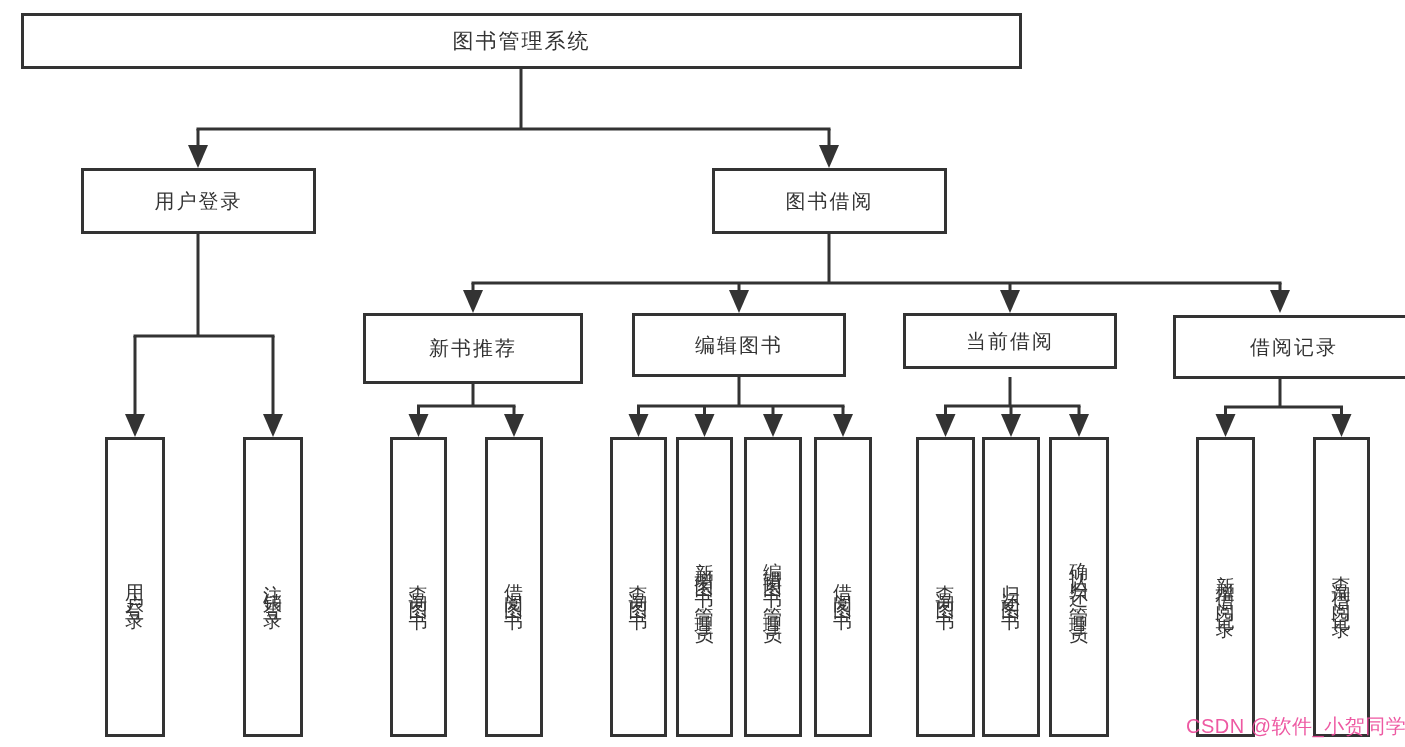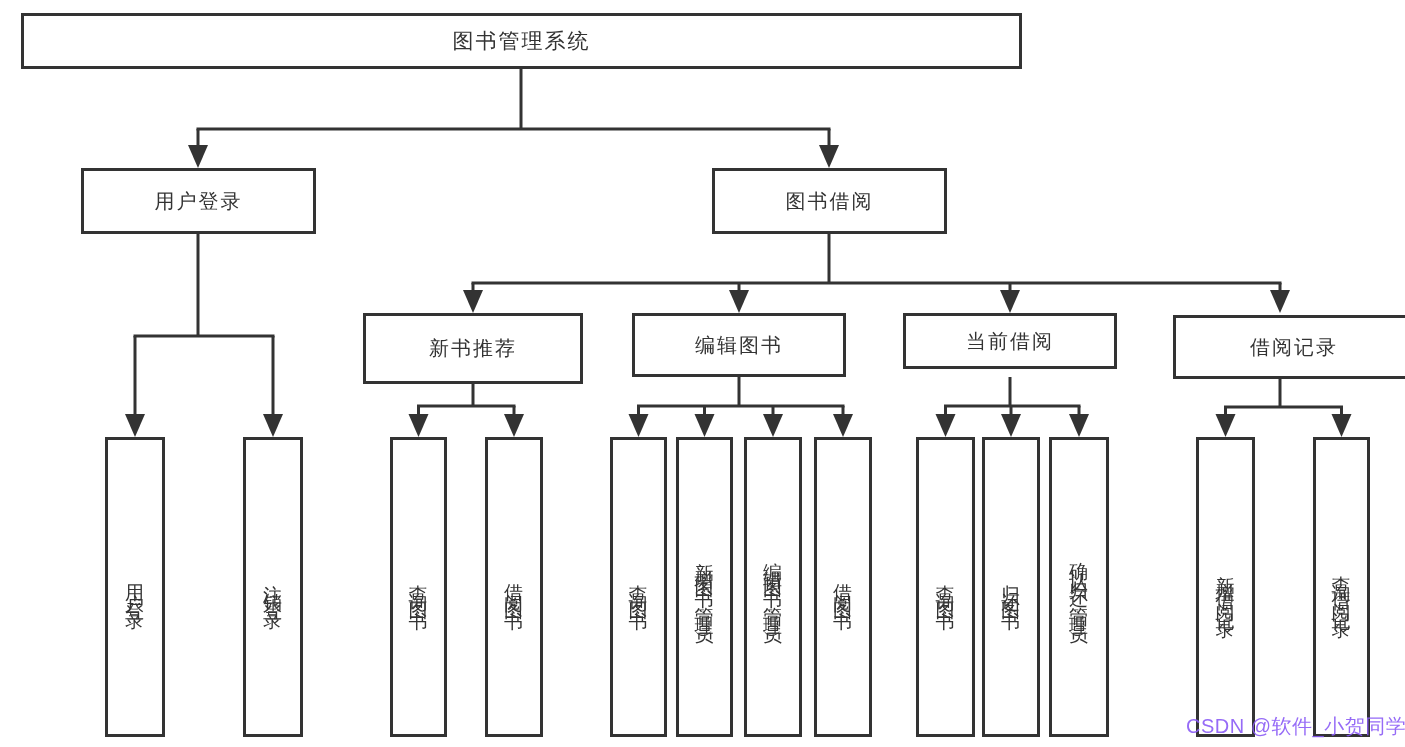--- a/index.html
+++ b/index.html
@@ -40,21 +40,21 @@
     font-size: 19px;
     letter-spacing: 9px;
     line-height: 1;
     text-align: center;
   }
   .watermark {
     position: absolute;
     left: 1186px; top: 713px;
     z-index: 3;
     font-size: 20px;
-    color: #8b5cf6;
+    color: #ec4899;
     opacity: 0.9;
     white-space: nowrap;
     letter-spacing: 0.5px;
   }
 </style>
 </head>
 <body>
 
 <svg id="connector-layer" viewBox="0 0 1405 747" xmlns="http://www.w3.org/2000/svg" aria-hidden="true">
   <g stroke="#333333" stroke-width="3" fill="none">

